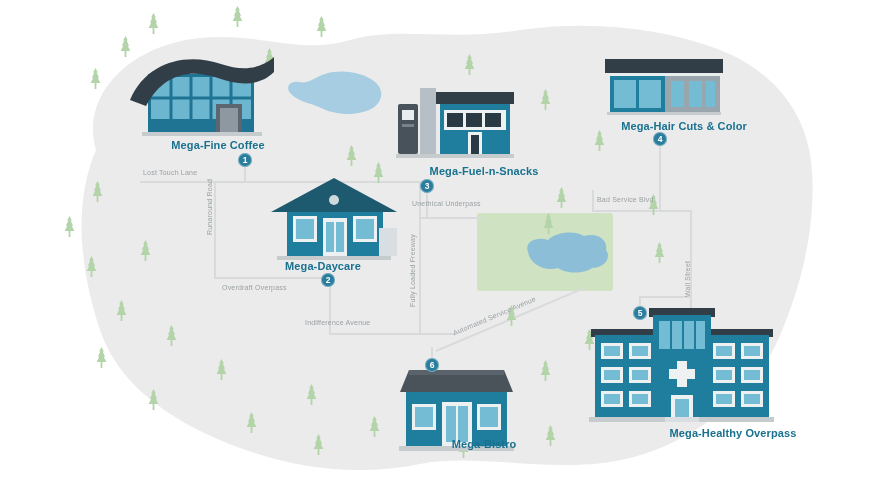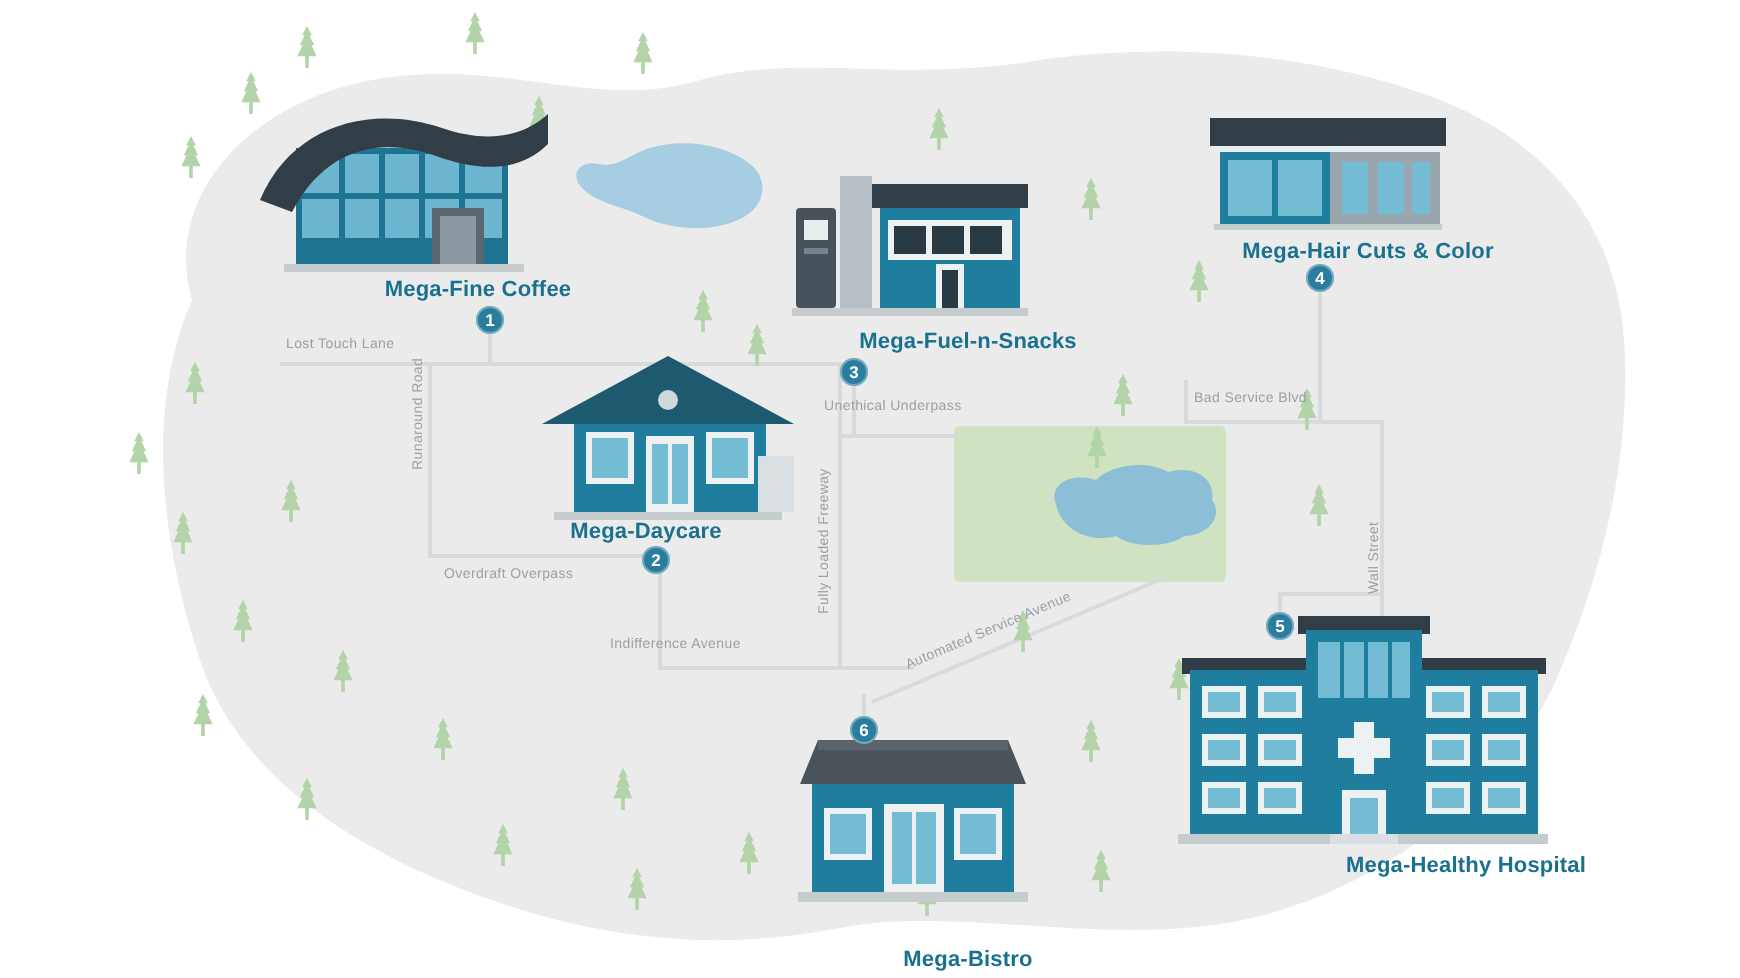--- a/index.html
+++ b/index.html
@@ -258,26 +258,26 @@
   <div class="street" style="left:143px;top:169px">Lost Touch Lane</div>
   <div class="street vert" style="left:206px;top:235px">Runaround Road</div>
   <div class="street" style="left:222px;top:284px">Overdraft Overpass</div>
   <div class="street" style="left:305px;top:319px">Indifference Avenue</div>
   <div class="street" style="left:412px;top:200px">Unethical Underpass</div>
   <div class="street vert" style="left:409px;top:307px">Fully Loaded Freeway</div>
   <div class="street diag" style="left:452px;top:330px">Automated Service Avenue</div>
   <div class="street" style="left:597px;top:196px">Bad Service Blvd</div>
   <div class="street vert" style="left:684px;top:297px">Wall Street</div>
 
-  <div class="loc-label" style="left:239px;top:139px">Mega-Fine Coffee</div>
+  <div class="loc-label" style="left:218px;top:139px">Mega-Fine Coffee</div>
   <div class="loc-label" style="left:323px;top:260px">Mega-Daycare</div>
   <div class="loc-label" style="left:484px;top:165px">Mega-Fuel-n-Snacks</div>
   <div class="loc-label" style="left:684px;top:120px">Mega-Hair Cuts &amp; Color</div>
-  <div class="loc-label" style="left:733px;top:427px">Mega-Healthy Hospital</div>
-  <div class="loc-label" style="left:484px;top:474px">Mega-Bistro</div>
+  <div class="loc-label" style="left:733px;top:427px">Mega-Healthy Overpass</div>
+  <div class="loc-label" style="left:484px;top:438px">Mega-Bistro</div>
 
   <div class="marker" style="left:238px;top:153px">
       <span>1</span>
     </div>
   <div class="marker" style="left:321px;top:273px">
       <span>2</span>
     </div>
   <div class="marker" style="left:420px;top:179px">
       <span>3</span>
     </div>

